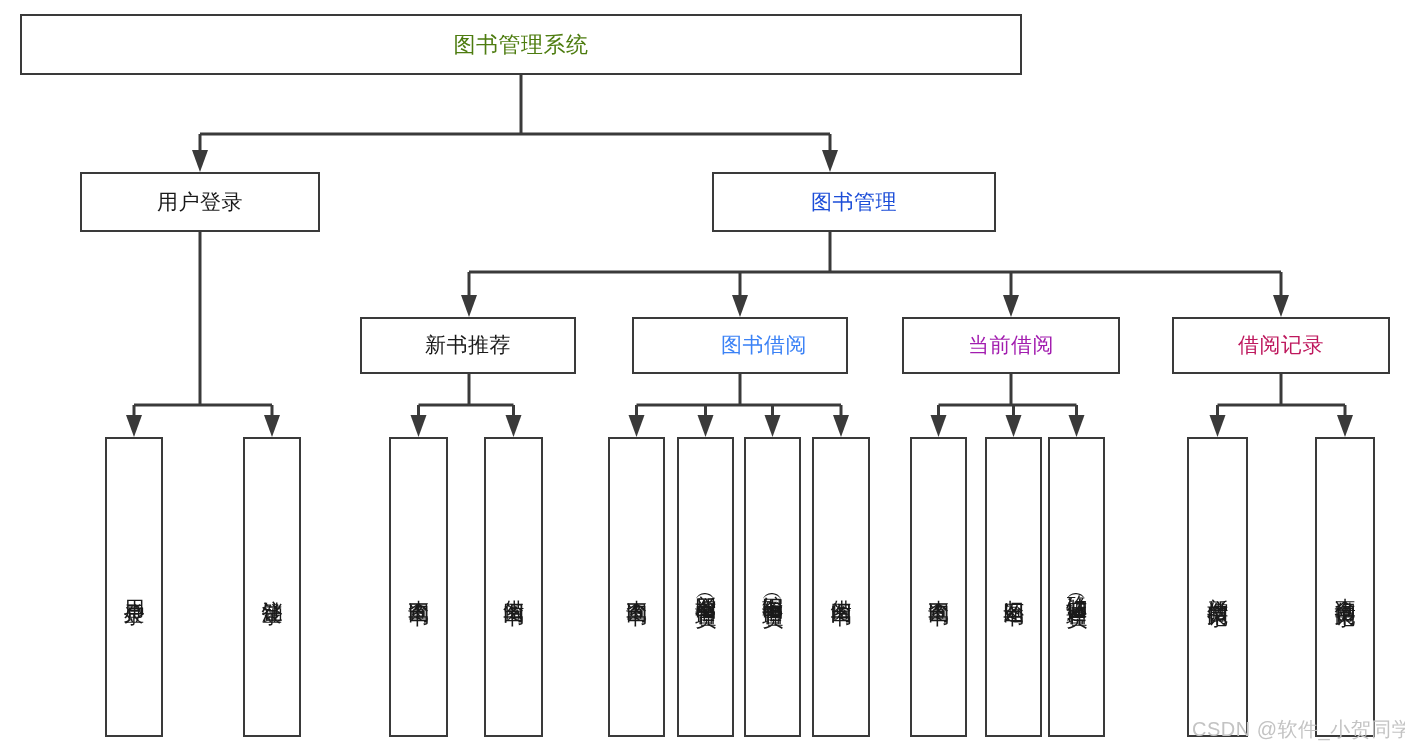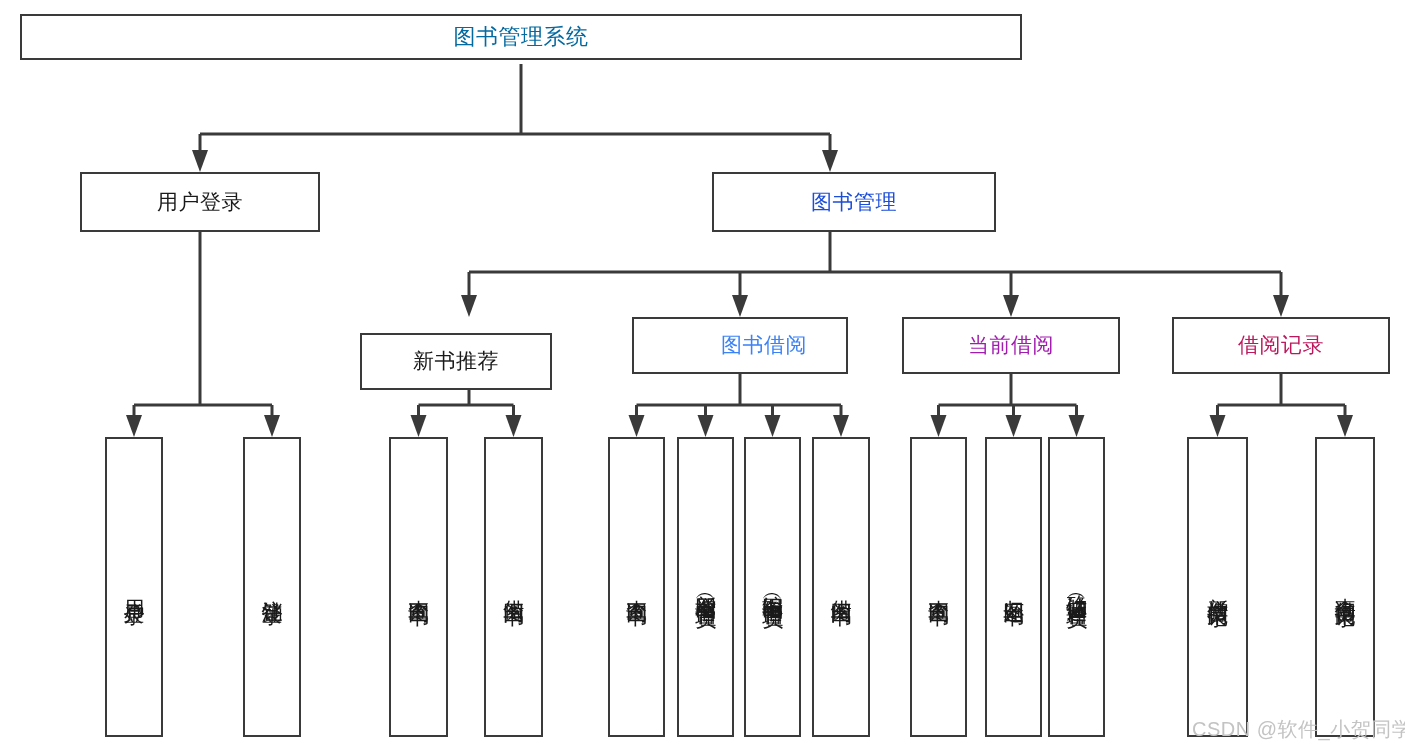--- a/index.html
+++ b/index.html
@@ -119,30 +119,30 @@
       <polygon points="1068.5,415 1084.5,415 1076.5,437" fill="#3a3a3a"></polygon>
       <line x1="1281" y1="374" x2="1281" y2="405" stroke="#3a3a3a" stroke-width="3"></line>
       <line x1="1217.5" y1="405" x2="1345" y2="405" stroke="#3a3a3a" stroke-width="3"></line>
       <line x1="1217.5" y1="405" x2="1217.5" y2="417" stroke="#3a3a3a" stroke-width="3"></line>
       <polygon points="1209.5,415 1225.5,415 1217.5,437" fill="#3a3a3a"></polygon>
       <line x1="1345" y1="405" x2="1345" y2="417" stroke="#3a3a3a" stroke-width="3"></line>
       <polygon points="1337,415 1353,415 1345,437" fill="#3a3a3a"></polygon>
     </svg>
 
   <div id="node-layer">
-      <div class="node horizontal root" style="left: 20px; top: 14px; width: 1002px; height: 46px; border-color: rgb(58, 58, 58); color: #0369a1;">
+      <div class="node horizontal root" style="left: 20px; top: 14px; width: 1002px; height: 61px; border-color: rgb(58, 58, 58); color: #4d7c0f;">
         <span class="node-label">图书管理系统</span>
       </div>
       <div class="node horizontal" style="left: 80px; top: 172px; width: 240px; height: 60px; border-color: rgb(58, 58, 58); color: rgb(26, 26, 26);">
         <span class="node-label">用户登录</span>
       </div>
       <div class="node horizontal" style="left: 712px; top: 172px; width: 284px; height: 60px; border-color: rgb(58, 58, 58); color: #1d4ed8;">
         <span class="node-label">图书管理</span>
       </div>
-      <div class="node horizontal" style="left: 360px; top: 333px; width: 192px; height: 57px; border-color: rgb(58, 58, 58); color: rgb(26, 26, 26); justify-content: center;">
+      <div class="node horizontal" style="left: 360px; top: 317px; width: 216px; height: 57px; border-color: rgb(58, 58, 58); color: rgb(26, 26, 26); justify-content: center;">
         <span class="node-label">新书推荐</span>
       </div>
       <div class="node horizontal" style="left: 632px; top: 317px; width: 216px; height: 57px; border-color: rgb(58, 58, 58); color: #3b82f6; padding-left: 48px;">
         <span class="node-label">图书借阅</span>
       </div>
       <div class="node horizontal" style="left: 902px; top: 317px; width: 218px; height: 57px; border-color: rgb(58, 58, 58); color: #a21caf;">
         <span class="node-label">当前借阅</span>
       </div>
       <div class="node horizontal" style="left: 1172px; top: 317px; width: 218px; height: 57px; border-color: rgb(58, 58, 58); color: #be185d;">
         <span class="node-label">借阅记录</span>

